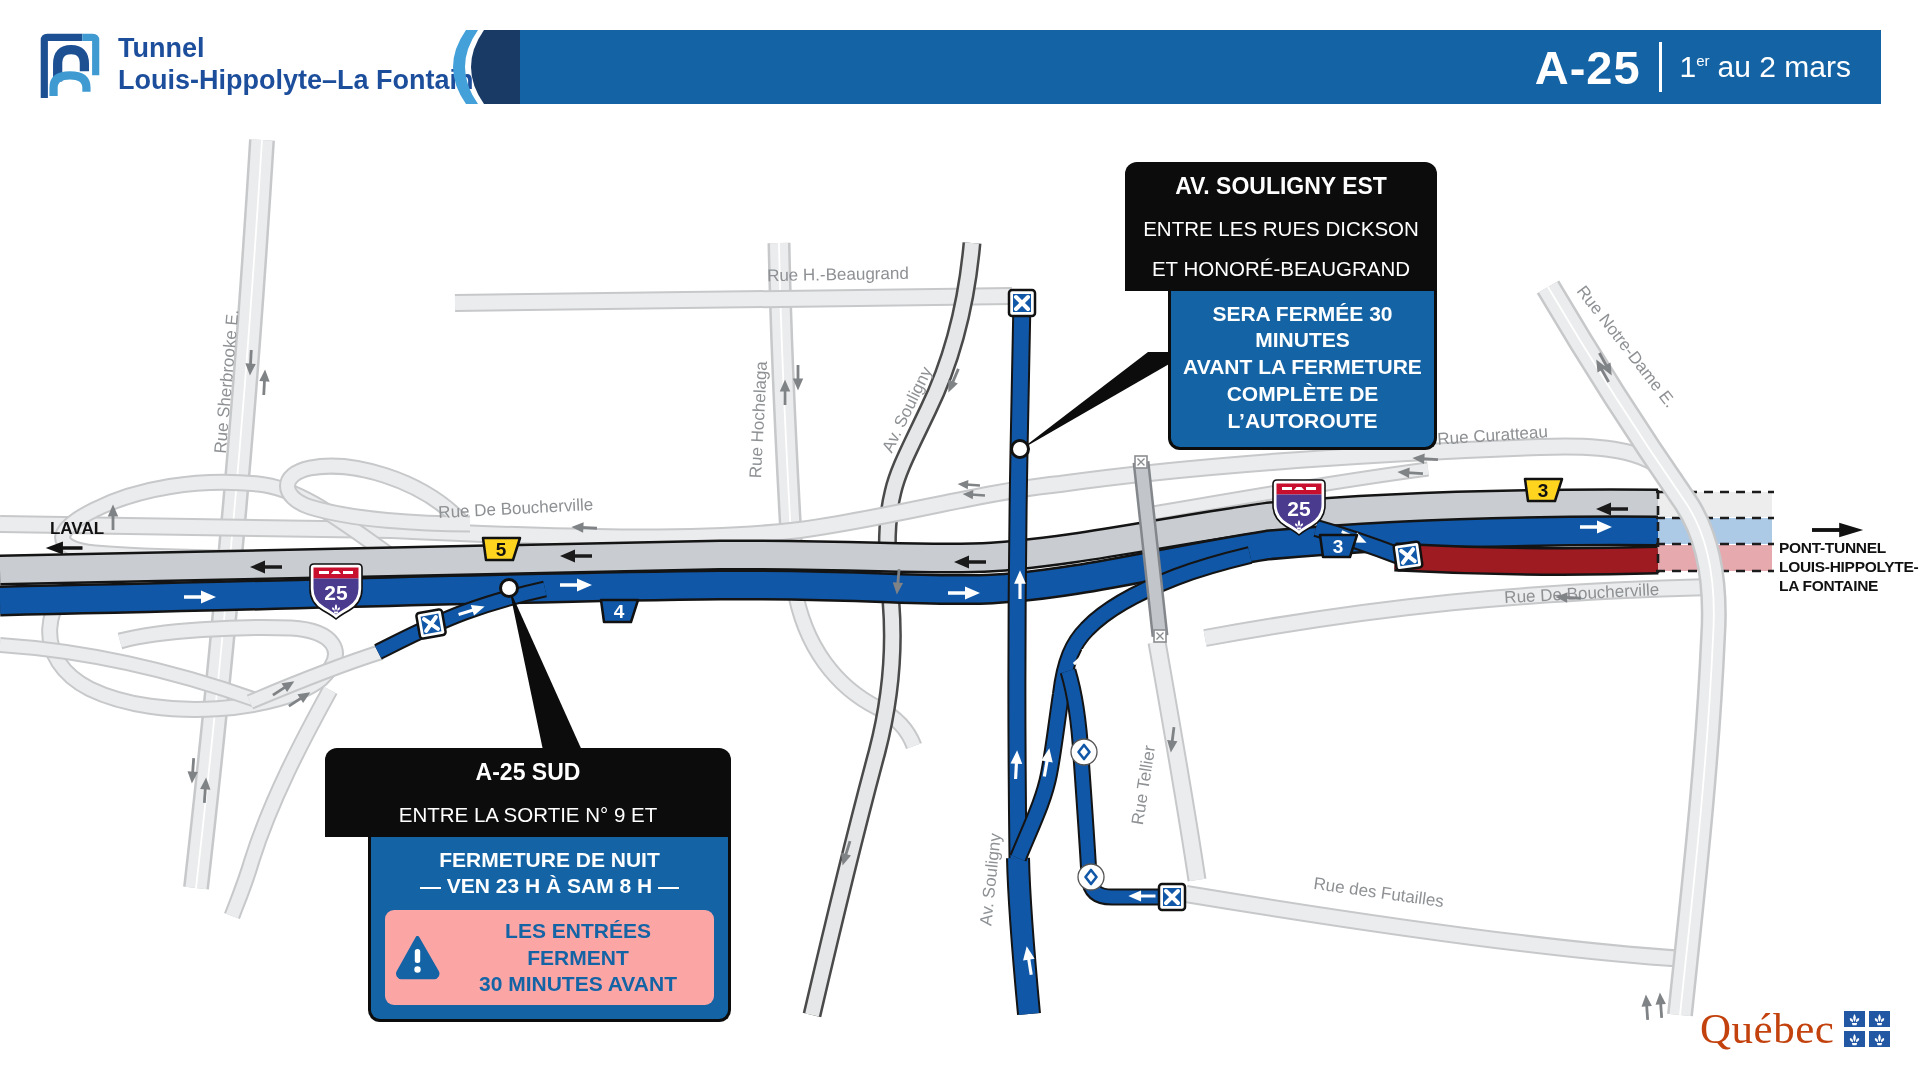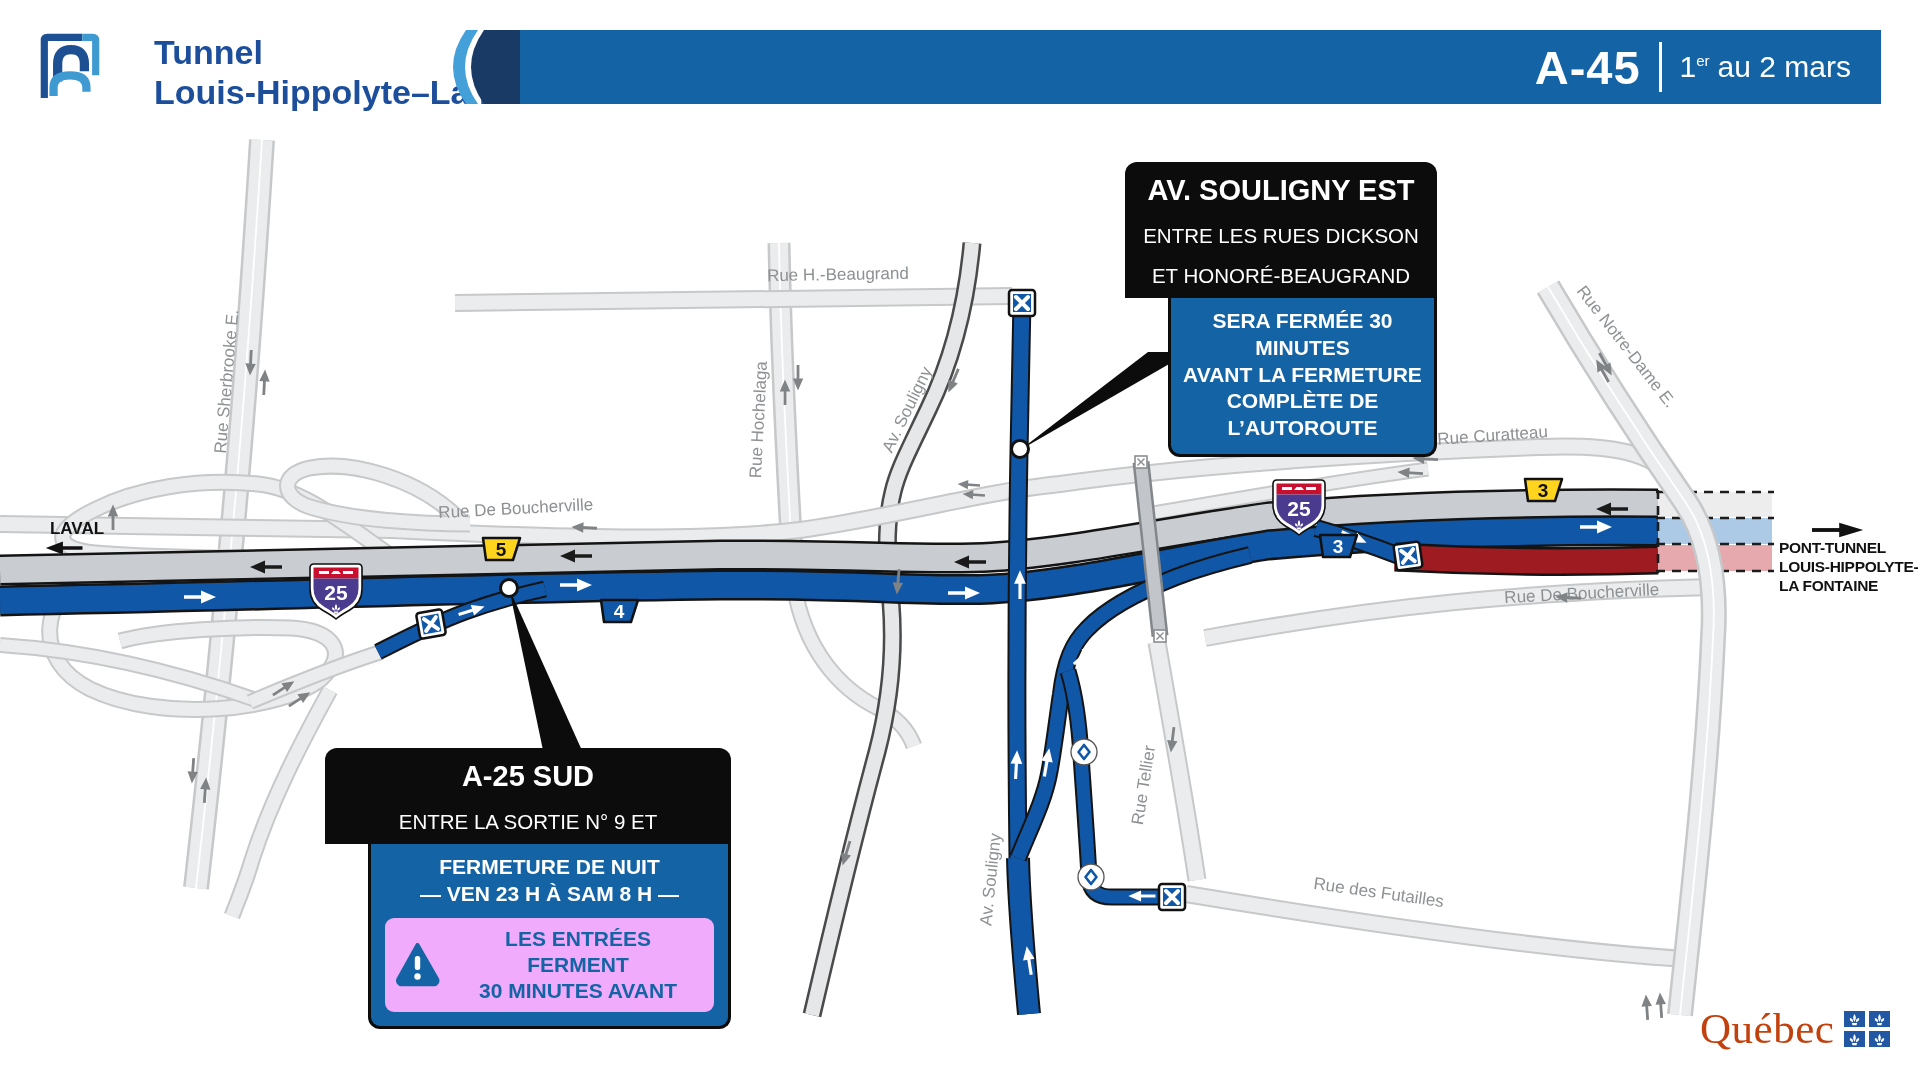--- a/index.html
+++ b/index.html
@@ -1,21 +1,21 @@
 <!DOCTYPE html>
 <html><head>
 <meta charset="utf-8">
 <style>
   html,body{margin:0;padding:0;background:#fff;}
   #stage{position:relative;width:1920px;height:1080px;background:#fff;overflow:hidden;
          font-family:"Liberation Sans",sans-serif;}
   
   #logo-icon{position:absolute;left:33px;top:26px;}
-  #logo-title{position:absolute;left:118px;top:33px;font-size:34px;font-weight:bold;
-              color:#1C4E9C;line-height:1.17;margin-left:36px;}
+  #logo-title{position:absolute;left:118px;top:33px;font-size:27px;font-weight:bold;
+              color:#1C4E9C;line-height:1.17;}
   #banner-swoosh{position:absolute;left:440px;top:30px;}
   #banner-bar{position:absolute;left:520px;top:30px;width:1361px;height:74px;background:#1464A5;}
   #banner-content{position:absolute;left:520px;top:30px;width:1361px;height:74px;display:flex;
                   align-items:center;justify-content:flex-end;padding-right:0;box-sizing:border-box;
                   color:#fff;gap:18px;}
   #banner-content{padding-right:30px;}
   .route-badge{font-size:47px;font-weight:bold;letter-spacing:1px;}
   .banner-divider{width:3px;height:50px;background:#fff;}
   .banner-date{font-size:30px;display:flex;align-items:baseline;}
   .banner-date sup{font-size:15px;position:relative;top:-11px;}
@@ -35,26 +35,26 @@
   .hblue{fill:none;stroke:#1057A7;}
   .hred{fill:none;stroke:#9E1B21;}
   .tabY{fill:#FFD41F;stroke:#111;stroke-width:2.5;stroke-linejoin:round;}
   .tabB{fill:#1058A7;stroke:#111;stroke-width:2.5;stroke-linejoin:round;}
   .tabtxtK{font-size:19px;font-weight:bold;fill:#111;text-anchor:middle;}
   .tabtxtW{font-size:19px;font-weight:bold;fill:#fff;text-anchor:middle;}
   .shieldnum{font-size:21px;font-weight:bold;fill:#fff;text-anchor:middle;}
   
   .callout{position:absolute;text-align:center;color:#fff;z-index:6;}
   .co-black{background:#0C0C0C;border-radius:12px 12px 0 0;padding:11px 6px 10px;}
-  .co-title{font-size:29px;font-weight:bold;line-height:1.2;}
+  .co-title{font-size:23px;font-weight:bold;line-height:1.2;}
   .co-line{font-size:20.5px;line-height:1.22;margin-top:15px;}
   .co-blue{background:#1464A5;border:3px solid #0C0C0C;border-top:none;
            border-radius:0 0 12px 12px;padding:10px 8px 12px;margin-left:43px;}
   .co-bold{font-size:21px;font-weight:bold;line-height:1.28;}
-  .warn-box{background:#f0abfc;border-radius:9px;margin:10px 6px 2px;padding:8px 10px;
+  .warn-box{background:#fca5a5;border-radius:9px;margin:10px 6px 2px;padding:8px 10px;
             display:flex;align-items:center;gap:12px;color:#1464A5;}
   .warn-text{font-weight:bold;font-size:21px;line-height:1.25;text-align:center;flex:1;}
   
   #quebec{position:absolute;left:1700px;top:1004px;display:flex;align-items:center;gap:10px;z-index:6;}
   #quebec .word{font-family:"Liberation Serif",serif;font-size:43px;color:#c2410c;letter-spacing:0.5px;}
 </style>
 </head>
 <body>
 
 <div id="stage">
@@ -323,21 +323,21 @@
     <div>Tunnel</div>
     <div>Louis-Hippolyte–La Fontaine</div>
   </div>
 
   <svg id="banner-swoosh" width="100" height="74" viewBox="0 0 100 74">
     <path d="M100,0 H44 Q18,37 44,74 H100 Z" fill="#1A3A66"></path>
     <path d="M38,0 Q12,37 38,74 L26,74 Q0,37 26,0 Z" fill="#43A0D9"></path>
   </svg>
   <div id="banner-bar"></div>
   <div id="banner-content">
-    <span class="route-badge">A-45</span>
+    <span class="route-badge">A-25</span>
     <span class="banner-divider"></span>
     <span class="banner-date">
         <span>1</span>
         <sup>er</sup>
         <span class="rest">au 2 mars</span>
       </span>
   </div>
 
   <div class="callout" id="callout-souligny" style="left:1125px;top:162px;width:312px;">
     <div class="co-black">

